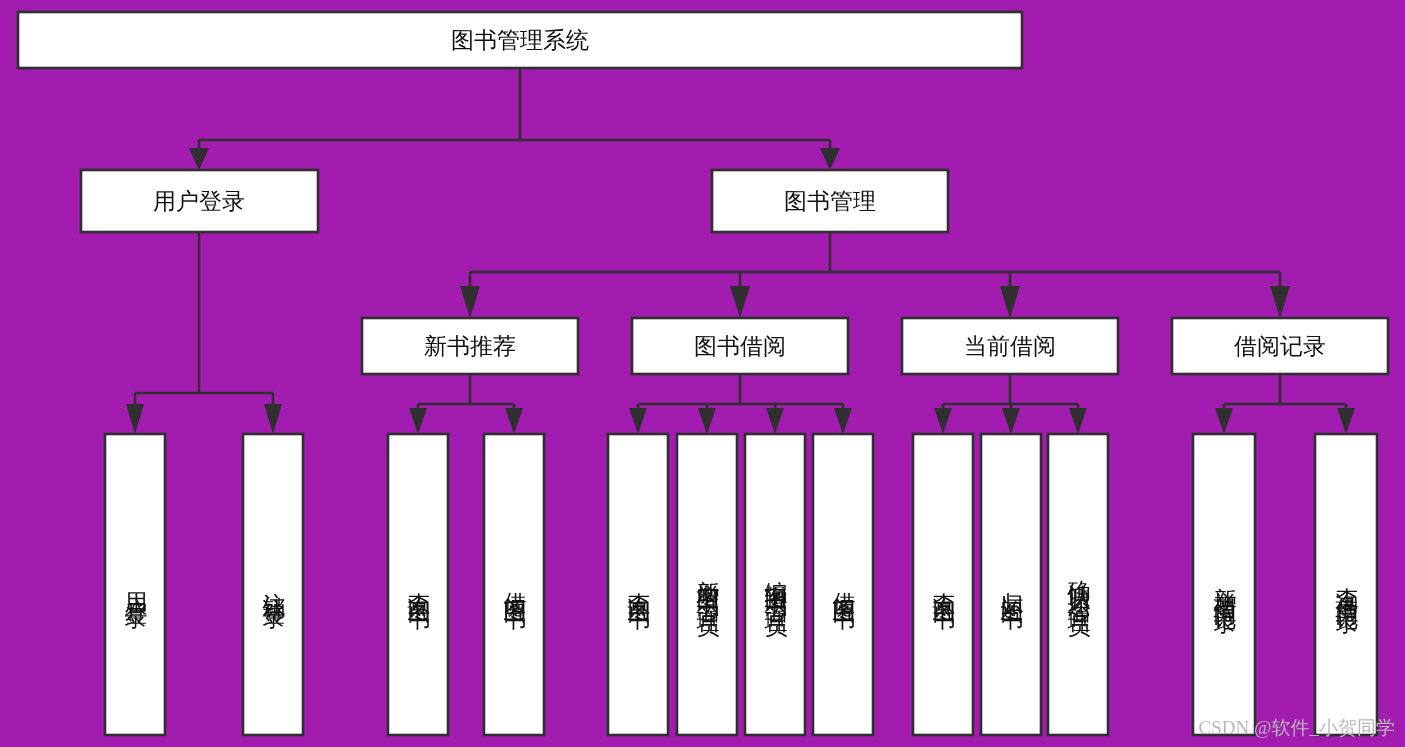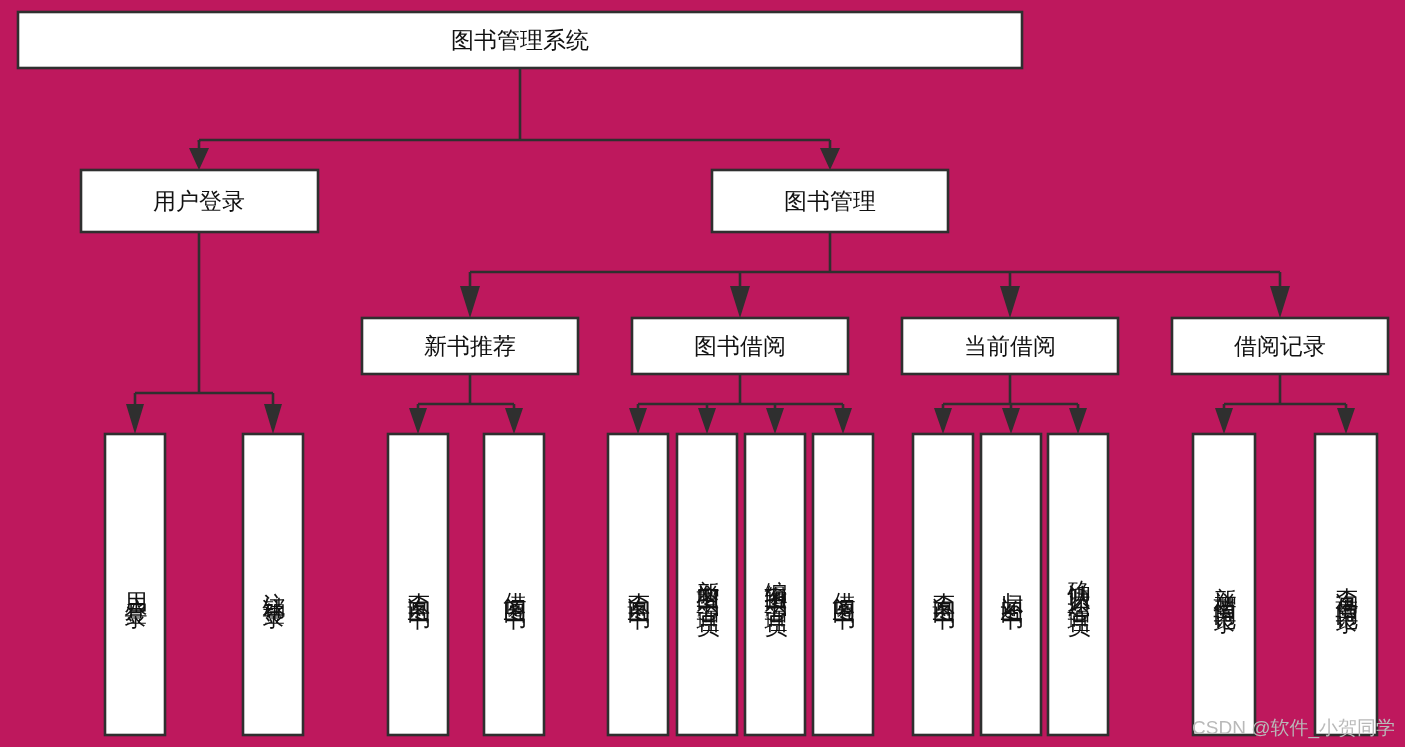--- a/index.html
+++ b/index.html
@@ -10,21 +10,21 @@
   body {
     width: 1405px;
     height: 747px;
     font-family: "DejaVu Sans", "Liberation Sans", sans-serif;
     overflow: hidden;
   }
   #diagram-root {
     position: relative;
     width: 1405px;
     height: 747px;
-    background: #be185d;
+    background: #a21caf;
   }
   svg#flowchart {
     position: absolute;
     top: 0;
     left: 0;
     width: 1405px;
     height: 747px;
   }
   .node-box {
     fill: #ffffff;
@@ -54,21 +54,21 @@
     fill: #111111;
     writing-mode: vertical-rl;
     text-orientation: upright;
     letter-spacing: 5px;
     dominant-baseline: middle;
   }
   .watermark {
     position: absolute;
     right: 10px;
     bottom: 6px;
-    font-family: Liberation Sans, sans-serif;
+    font-family: Liberation Serif, serif;
     font-size: 19px;
     color: #b9b9b9;
     white-space: nowrap;
     user-select: none;
   }
 </style>
 </head>
 <body>
 
 <div id="diagram-root">

